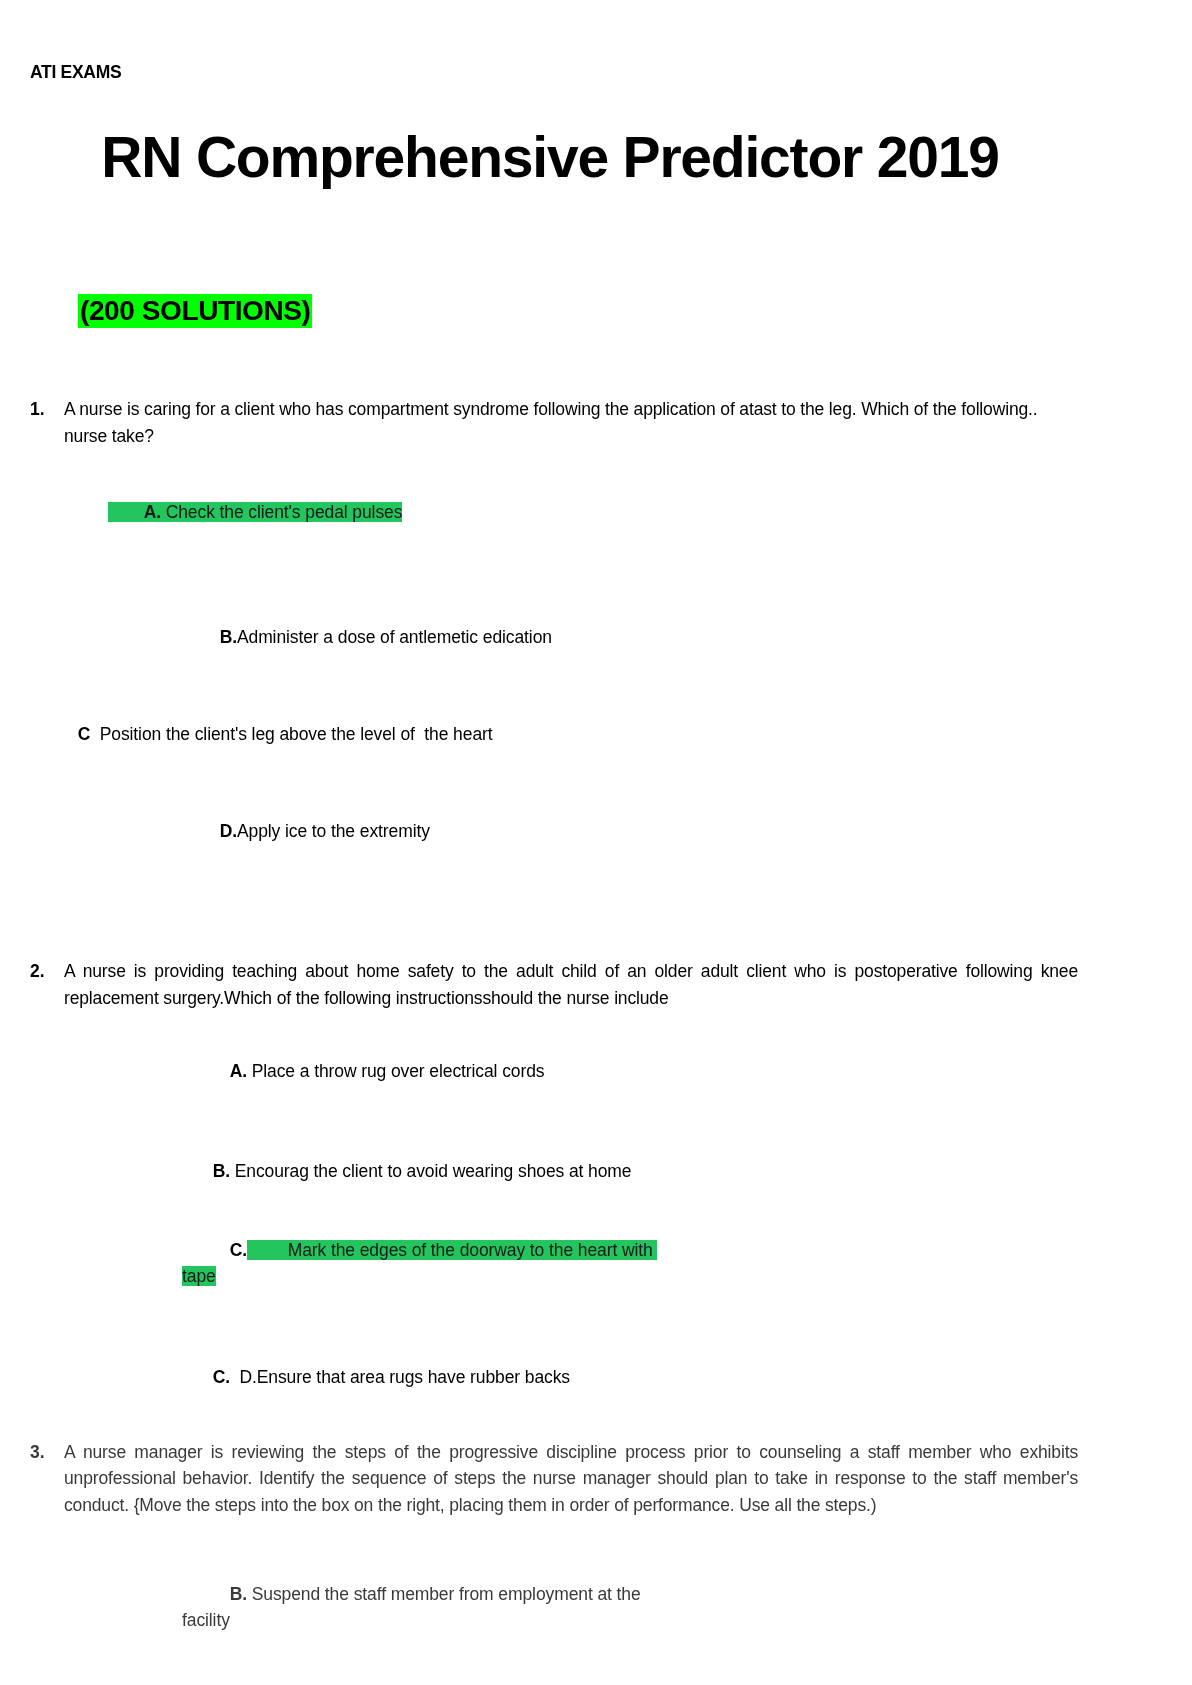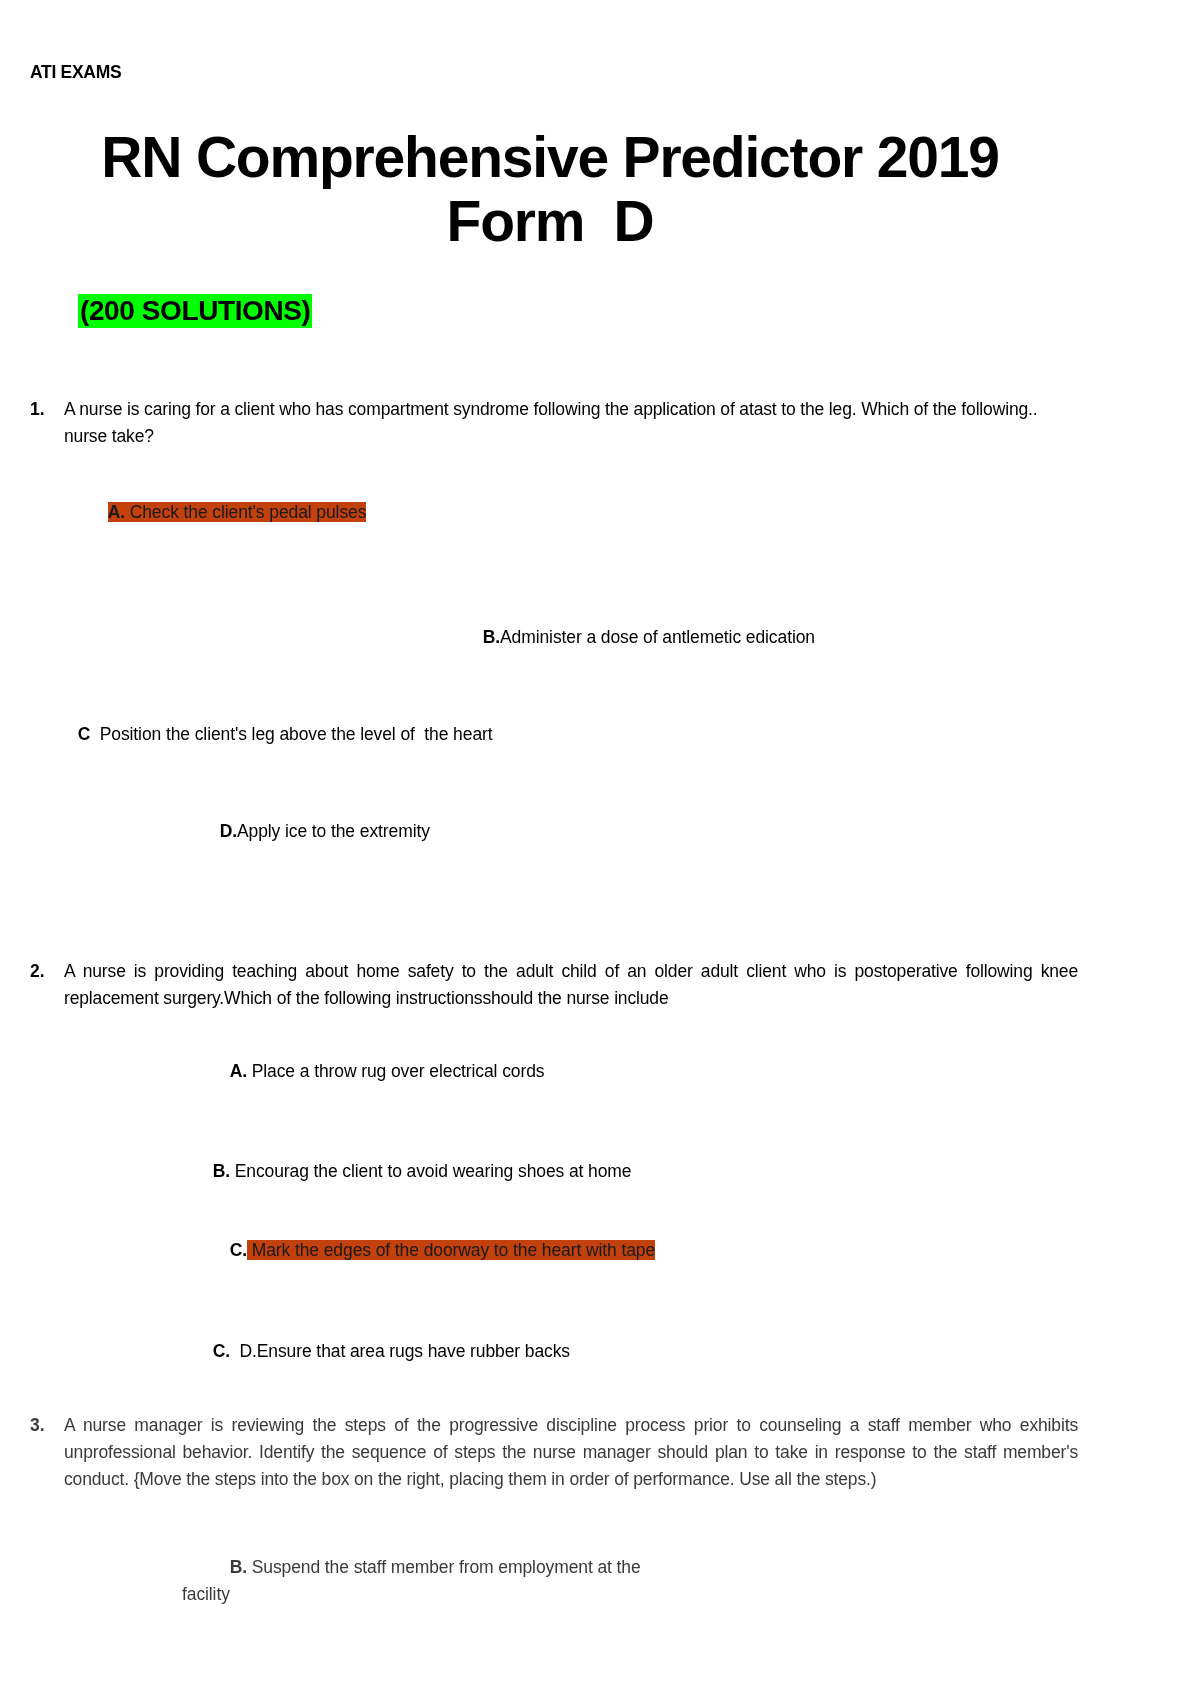--- a/index.html
+++ b/index.html
@@ -100,60 +100,59 @@
   .q-dark { color: #3a3a3a; }
 
   .opts { margin-top: 6px; }
   .opt {
     font-size: 17.5px;
     line-height: 1.5;
     letter-spacing: -0.1px;
     white-space: pre-wrap;
   }
   .opt .lbl { font-weight: bold; }
-  .hl-yellow { background: #c2410c; }
+  .hl-yellow { background: #22c55e; padding-left: 36px; }
   .thin { font-weight: normal; }
   .light-face { color: #1a1a1a; }
   .sp-14 { height: 14px; }
   .sp-18 { height: 18px; }
   .sp-22 { height: 22px; }
   .sp-30 { height: 30px; }
   .sp-46 { height: 46px; }
   .sp-70 { height: 70px; }
 </style>
 </head>
 <body>
 
 <div class="page">
 
   <div class="doc-header">ATI EXAMS</div>
 
   <div class="title-block">
     <div class="title-line">RN Comprehensive Predictor 2019</div>
-    <div class="title-line">Form  D</div>
   </div>
 
   <div class="solutions">
     <span class="hl-green">(200 SOLUTIONS)</span>
   </div>
 
   <div class="questions">
 
     <div class="q">
       <div class="q-head">
         <div class="q-num">1.</div>
         <div class="q-text">A nurse is caring for a client who has compartment syndrome following the application of atast to the leg. Which of the following.. nurse take?</div>
       </div>
       <div class="opts">
         <div class="sp-18"></div>
         <div class="opt" style="padding-left:30px;">
           <span class="hl-yellow light-face"><span class="lbl">A.</span><span class="thin"> Check the client's pedal pulses</span></span>
         </div>
         <div class="sp-46"></div>
-        <div class="opt" style="padding-left:142px;text-align:center;">
+        <div class="opt" style="padding-left:142px;">
           <span class="lbl">B.</span><span>Administer a dose of antlemetic edication</span>
         </div>
         <div class="sp-18"></div>
         <div class="opt" style="padding-left:0px;">
           <span class="lbl">C</span><span>  Position the client's leg above the level of  the heart</span>
         </div>
         <div class="sp-18"></div>
         <div class="opt" style="padding-left:142px;">
           <span class="lbl">D.</span><span>Apply ice to the extremity</span>
         </div>

